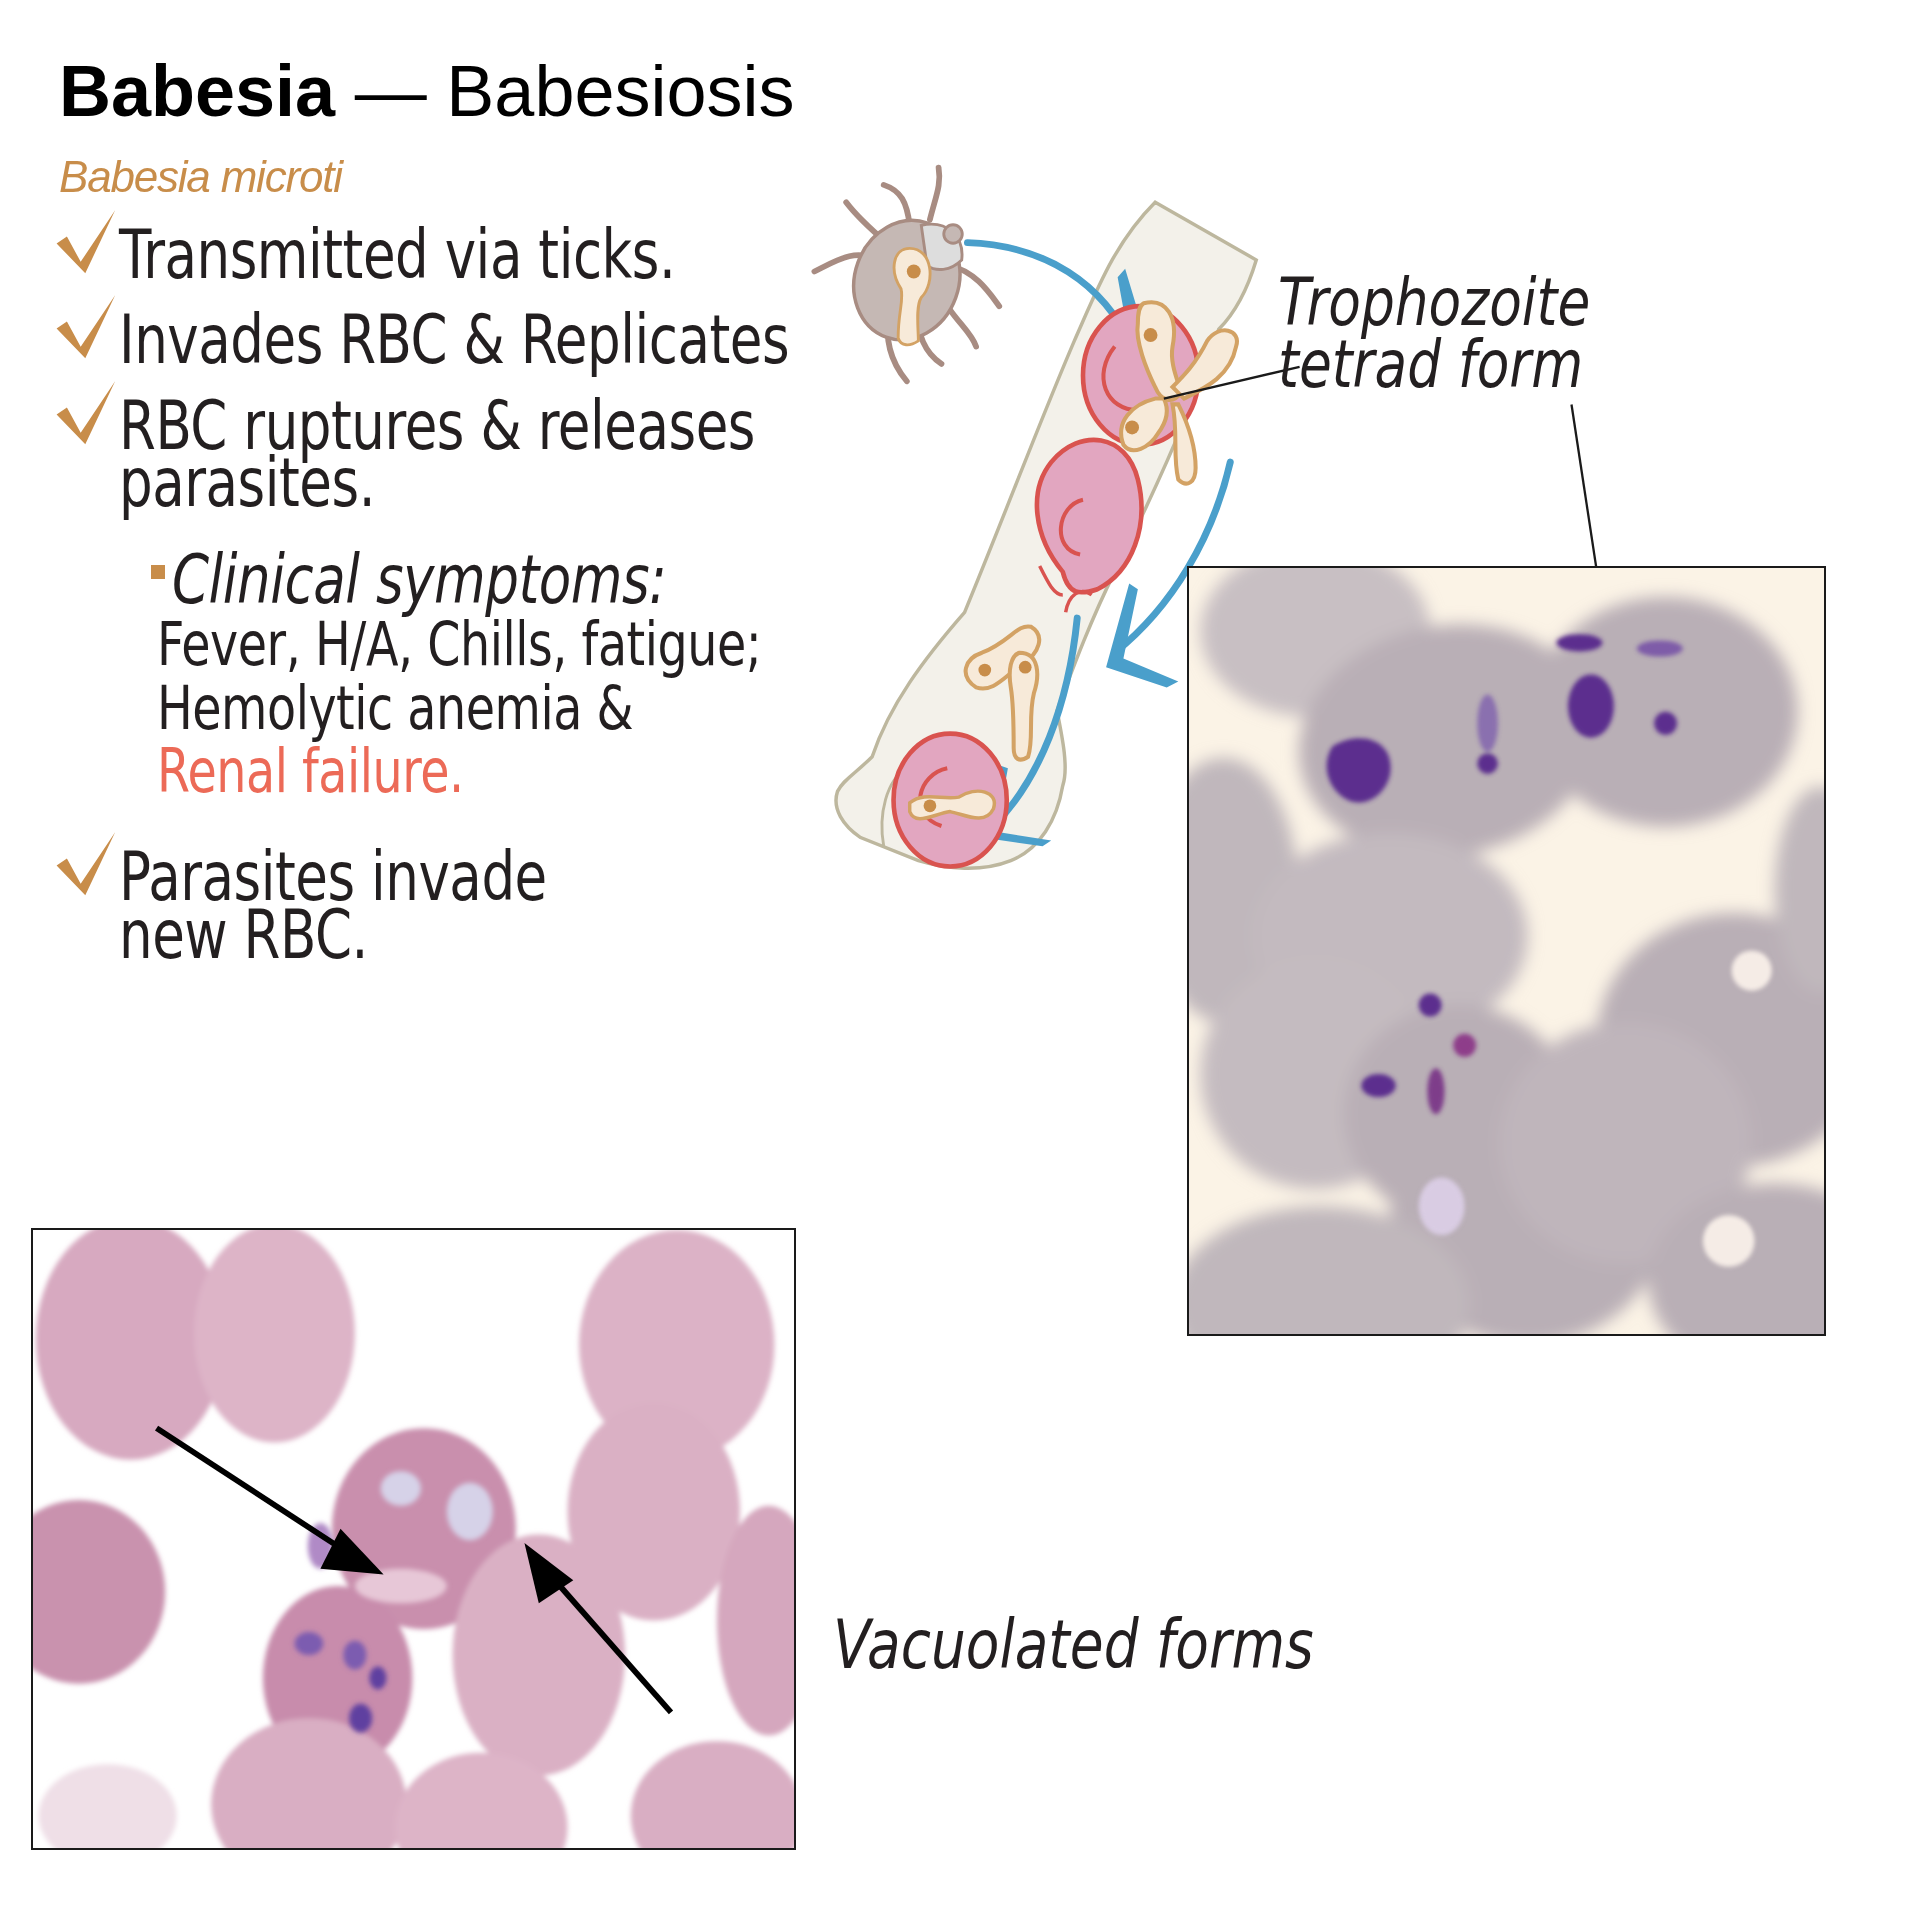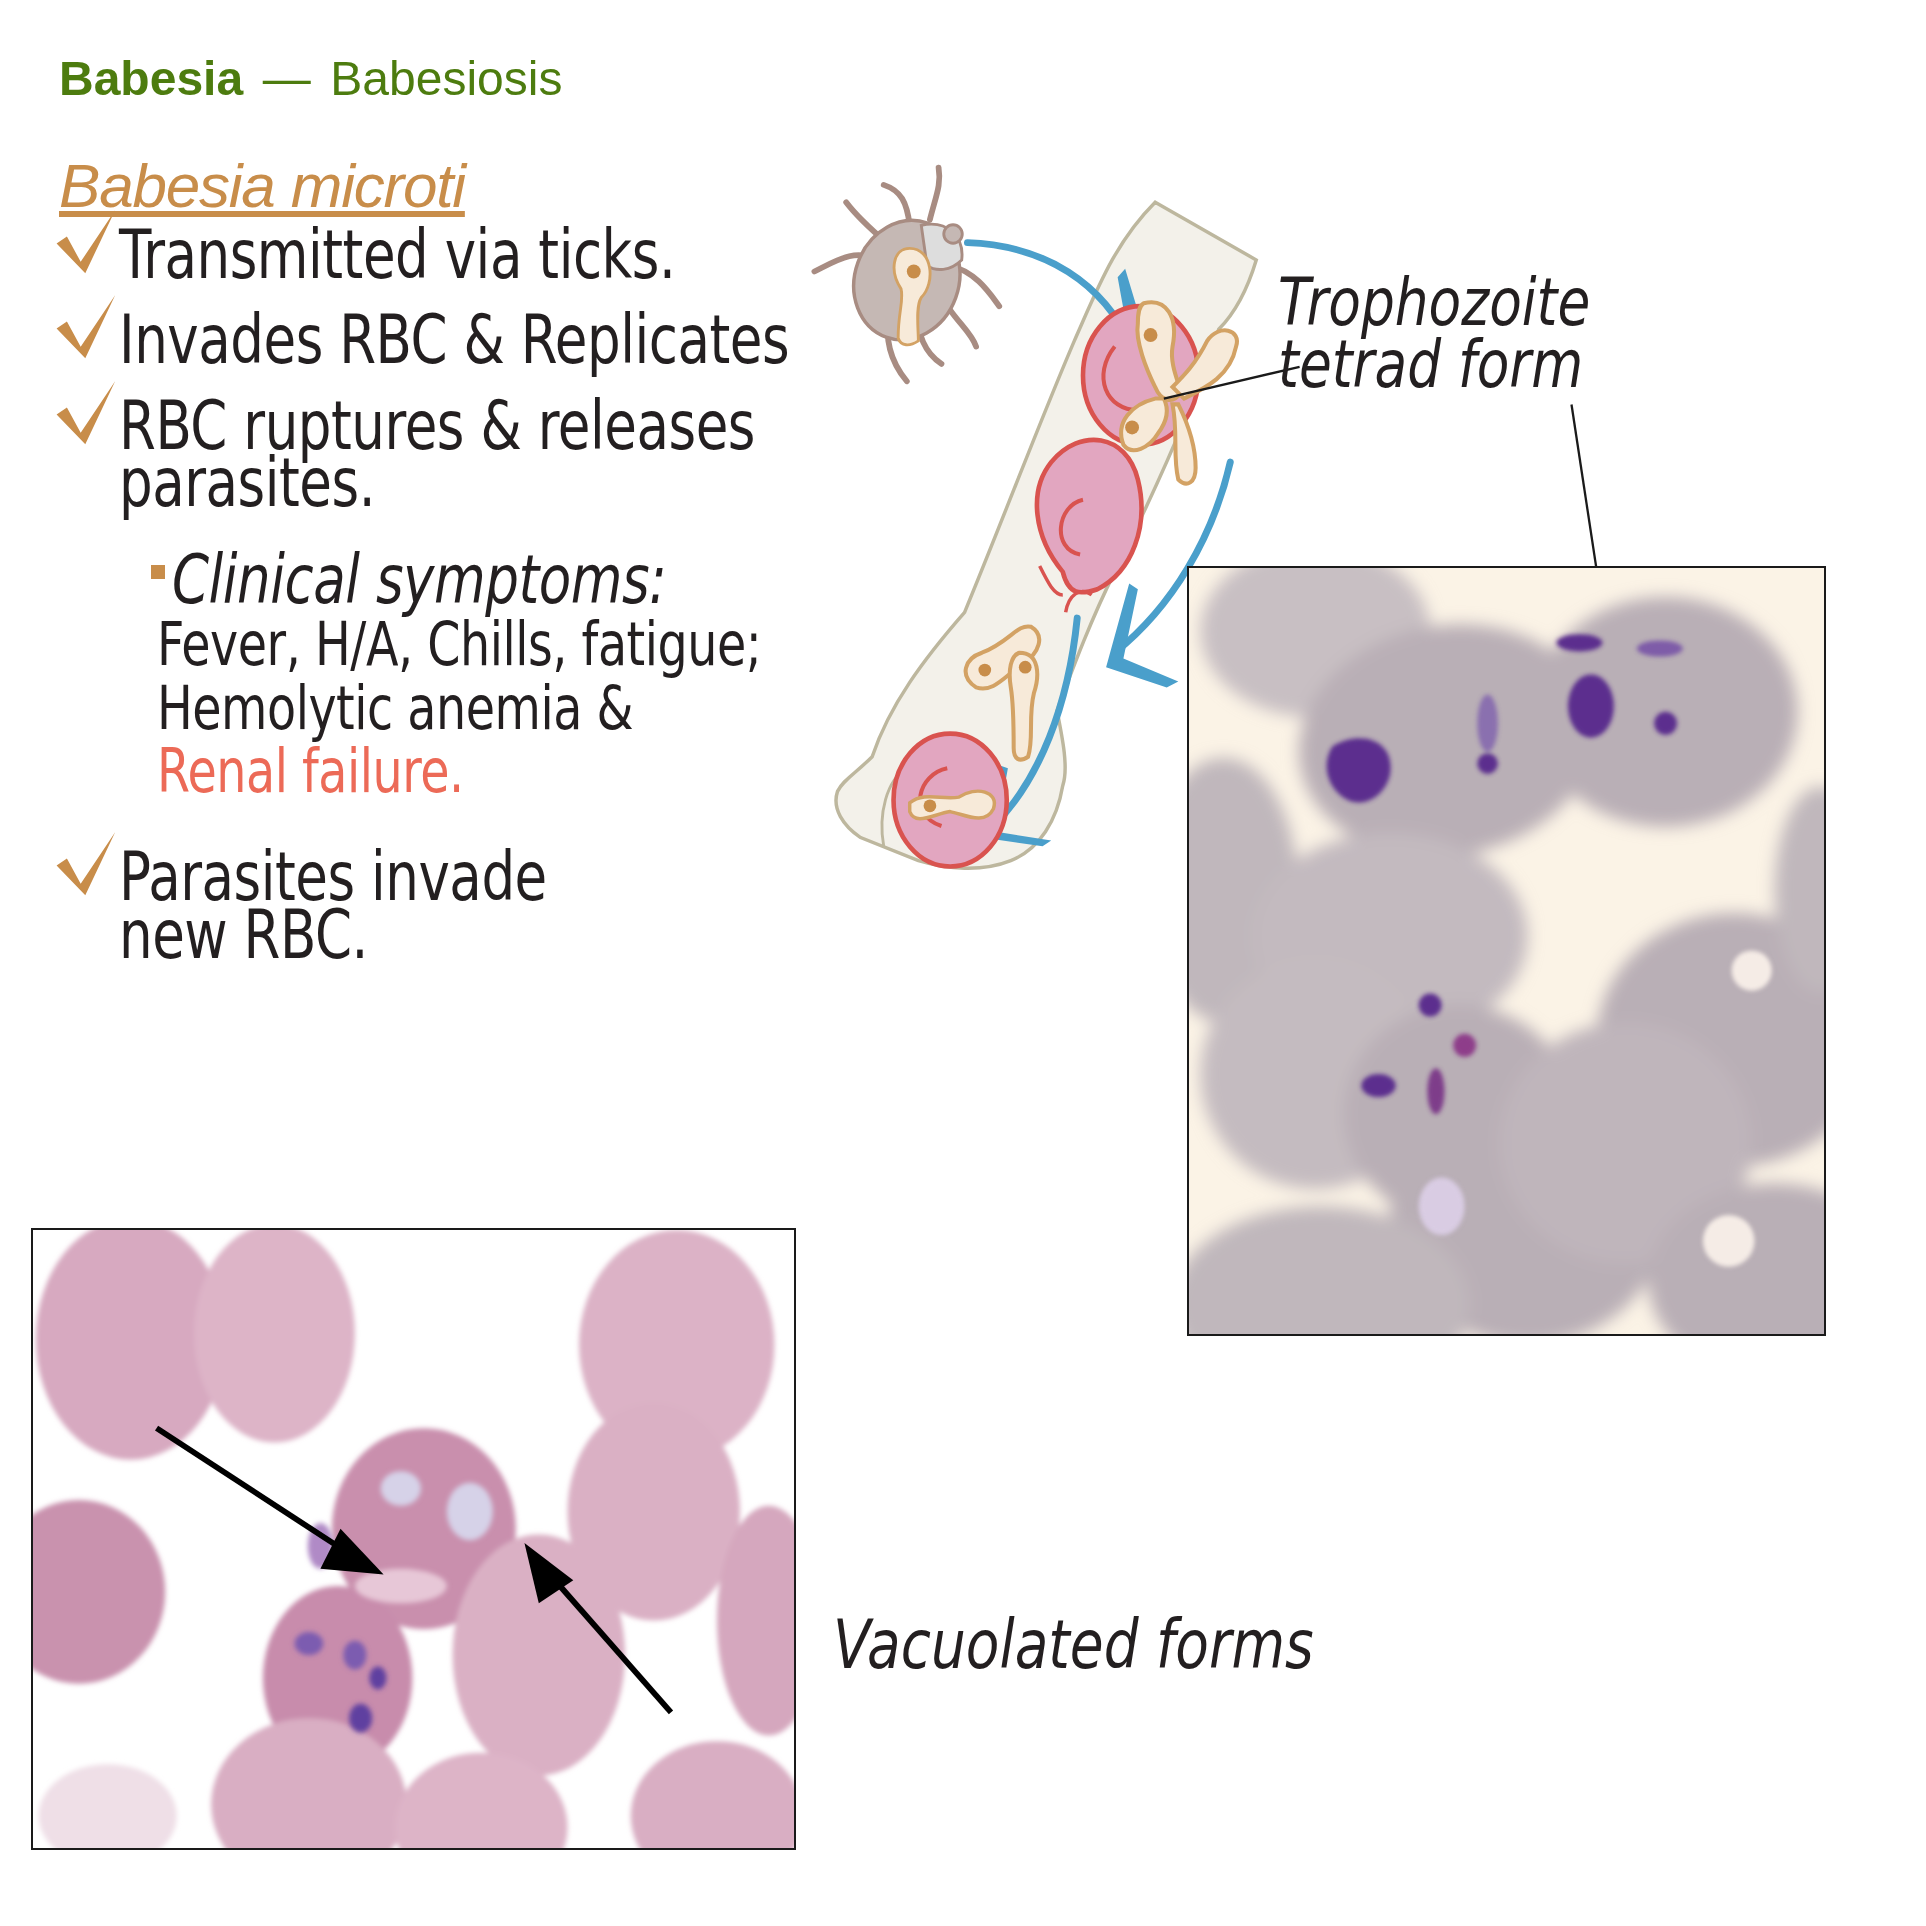--- a/index.html
+++ b/index.html
@@ -1,22 +1,22 @@
 <!DOCTYPE html>
 <html style="font-size:9.2px"><head>
 <meta charset="utf-8">
 <style>
   html, body { margin:0; padding:0; background:#ffffff; }
   body { width:1926px; height:1926px; position:relative; overflow:hidden; font-family:"Liberation Sans", sans-serif; }
   .abs { position:absolute; }
-  .title { left:59px; top:55px; font-size:48px; color:#4d7c0f; white-space:nowrap; line-height:1; }
+  .title { left:59px; top:55px; font-size:72px; color:#000000; white-space:nowrap; line-height:1; }
   .title .bold { font-weight:bold; }
   .title .dash { margin:0 19.6px; font-weight:normal; }
   .title .light { font-weight:normal; }
-  .species { left:59px; top:155px; font-size:62px; font-style:italic; color:#C88D4A; line-height:1; white-space:nowrap; letter-spacing:-1.2px;text-decoration:underline; }
+  .species { left:59px; top:155px; font-size:44px; font-style:italic; color:#C88D4A; line-height:1; white-space:nowrap; letter-spacing:-1.2px; }
   .hand { font-family:"DejaVu Sans", sans-serif; color:#231f20; transform-origin:left top; transform:scaleX(0.78); white-space:nowrap; letter-spacing:-0.6px; }
   .bullet { position:absolute; left:55px; }
   .bullet .tick { position:absolute; left:0; top:-5.8px; width:64px; height:66px; }
   .bullet .text { position:absolute; left:64px; top:0; font-size:68px; line-height:80px; }
   .sub { position:absolute; left:151px; }
   .sub .sq { position:absolute; left:0; top:25.4px; width:14px; height:14px; background:#C88D4A; }
   .sub .head { position:absolute; left:21px; top:0; font-size:68px; font-style:italic; line-height:80px; }
   .sub .line { position:absolute; left:5.8px; font-size:61px; line-height:64px; }
   .renal { color:#EC6A57; }
   .label-hand { font-family:"DejaVu Sans", sans-serif; font-style:italic; color:#231f20; white-space:nowrap; transform-origin:left top; transform:scaleX(0.82); }

